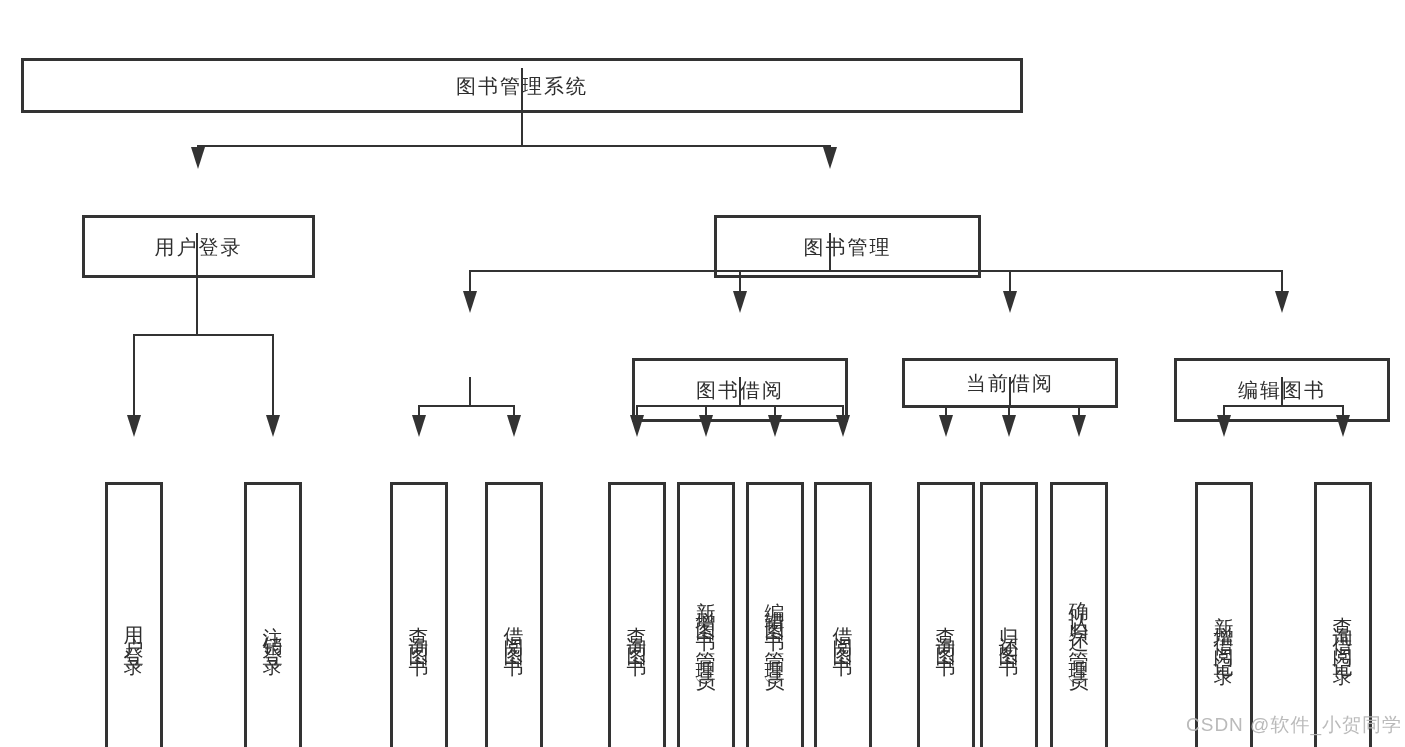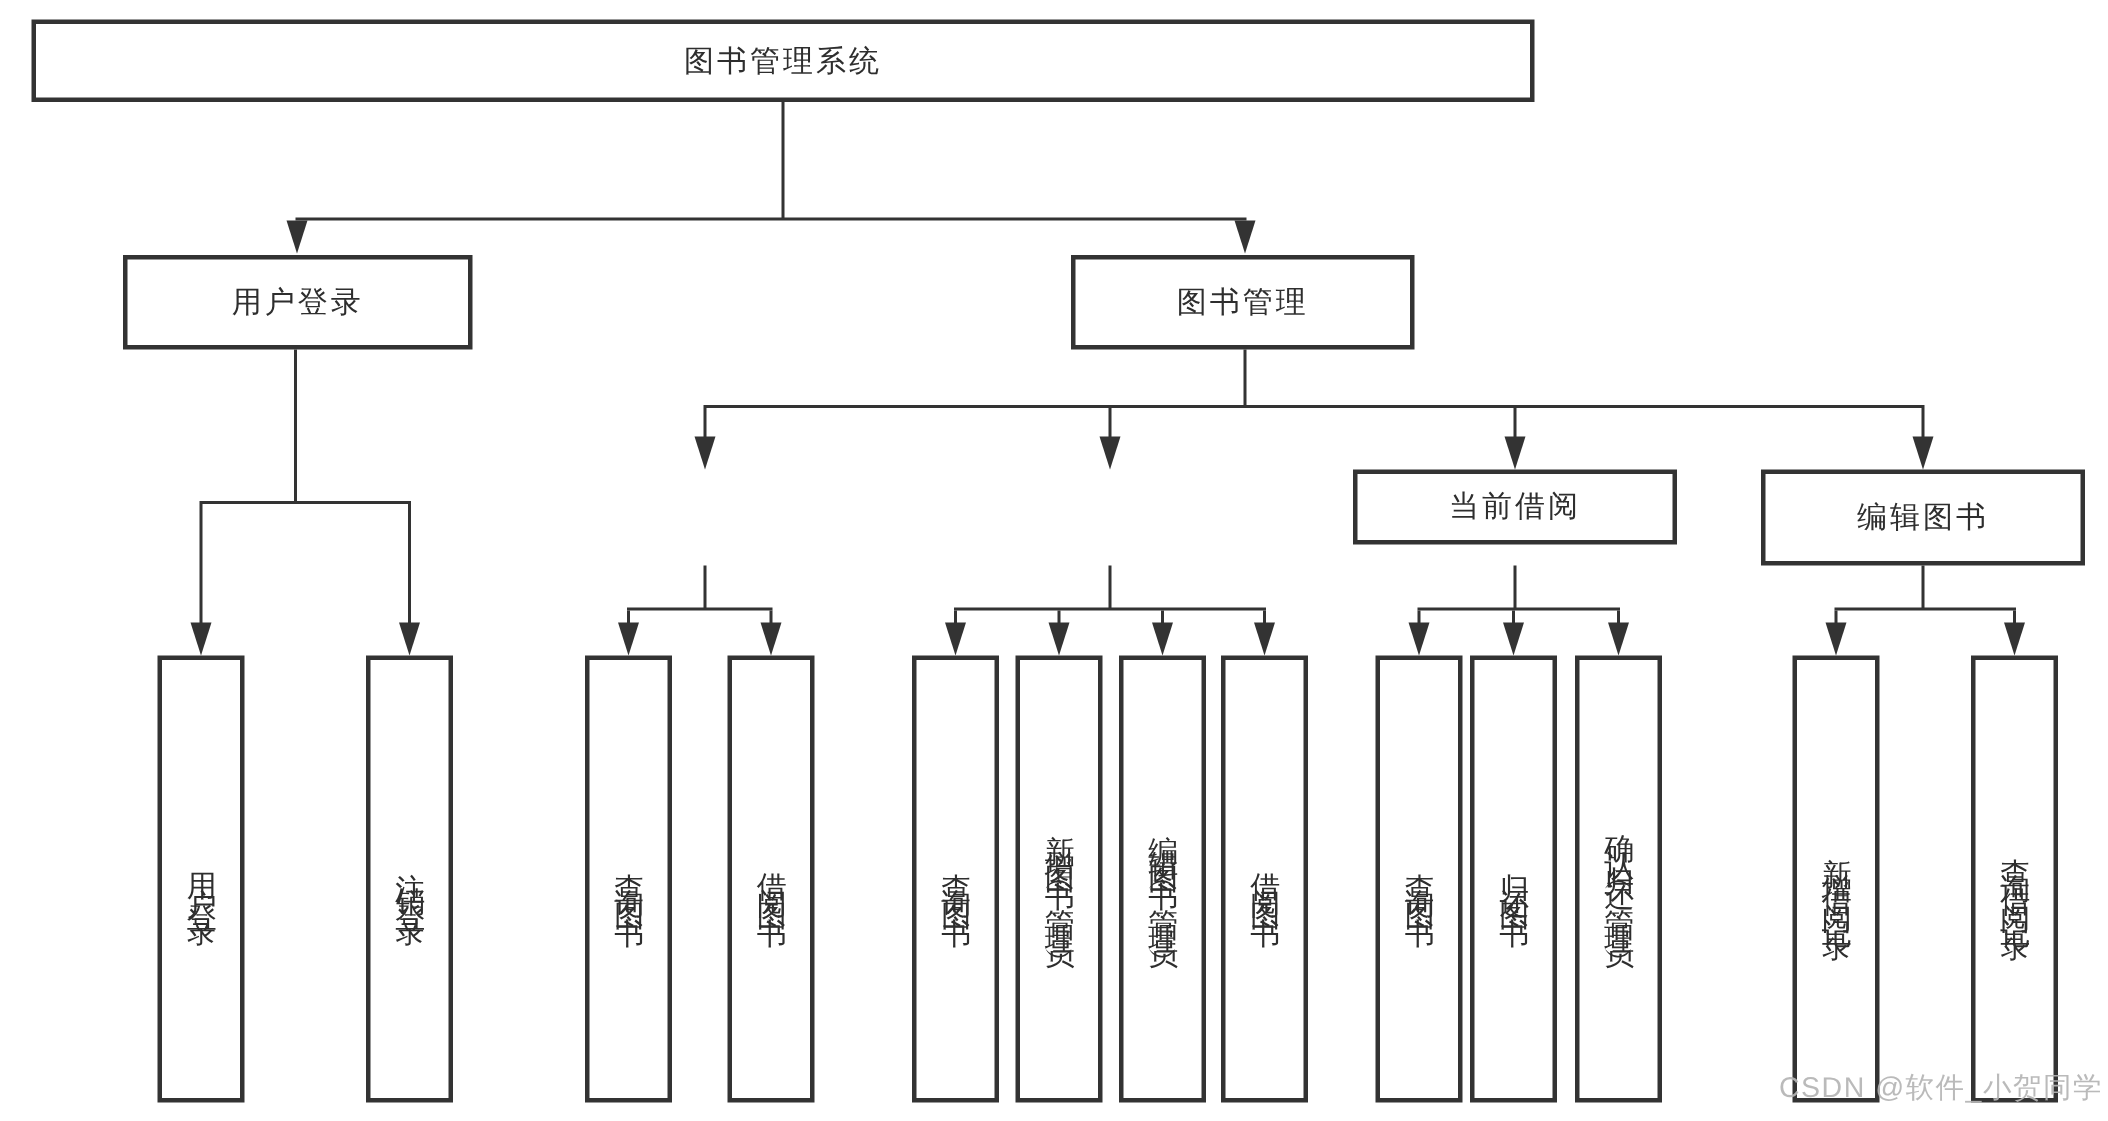--- a/index.html
+++ b/index.html
@@ -2,21 +2,21 @@
 <html><head>
 <meta charset="utf-8">
 <style>
   html,body{margin:0;padding:0;background:#fff;}
   .canvas{
     position:relative;width:1405px;height:747px;background:#ffffff;
     font-family:"Liberation Sans",sans-serif;overflow:hidden;
   }
   .node{
     position:absolute;box-sizing:border-box;background:#ffffff;
-    border:3px solid #333333;display:flex;align-items:center;justify-content:center;
+    border:3px solid #333333;display:flex;align-items:center;justify-content:center;margin-top:45px;
   }
   .node .lbl{
     color:#2e2e2e;font-size:20px;letter-spacing:2px;white-space:nowrap;line-height:1.2;
   }
   .vnode .lbl{
     writing-mode:vertical-lr;text-orientation:mixed;
     letter-spacing:10px;line-height:1;white-space:normal;
   }
   .vl{position:absolute;width:2px;background:#333333;}
   .hl{position:absolute;height:2px;background:#333333;}
@@ -35,24 +35,27 @@
 
 <div class="canvas">
 
   <div class="node hnode" style="left:21px;top:13px;width:1002px;height:55px">
     <span class="lbl">图书管理系统</span>
   </div>
 
   <div class="node hnode" style="left:82px;top:170px;width:233px;height:63px">
     <span class="lbl">用户登录</span>
   </div>
-  <div class="node hnode" style="left:714px;top:170px;width:229px;height:63px">
+  <div class="node hnode" style="left:714px;top:170px;width:267px;height:63px">
     <span class="lbl">图书管理</span>
   </div>
 
+  <div class="node hnode" style="left:632px;top:313px;width:216px;height:64px">
+    <span class="lbl">图书借阅</span>
+  </div>
   <div class="node hnode" style="left:902px;top:313px;width:216px;height:50px">
     <span class="lbl">当前借阅</span>
   </div>
   <div class="node hnode" style="left:1174px;top:313px;width:216px;height:64px">
     <span class="lbl">编辑图书</span>
   </div>
 
   <div class="node vnode" style="left:105px;top:437px;width:58px;height:298px">
     <span class="lbl">用户登录</span>
   </div>

